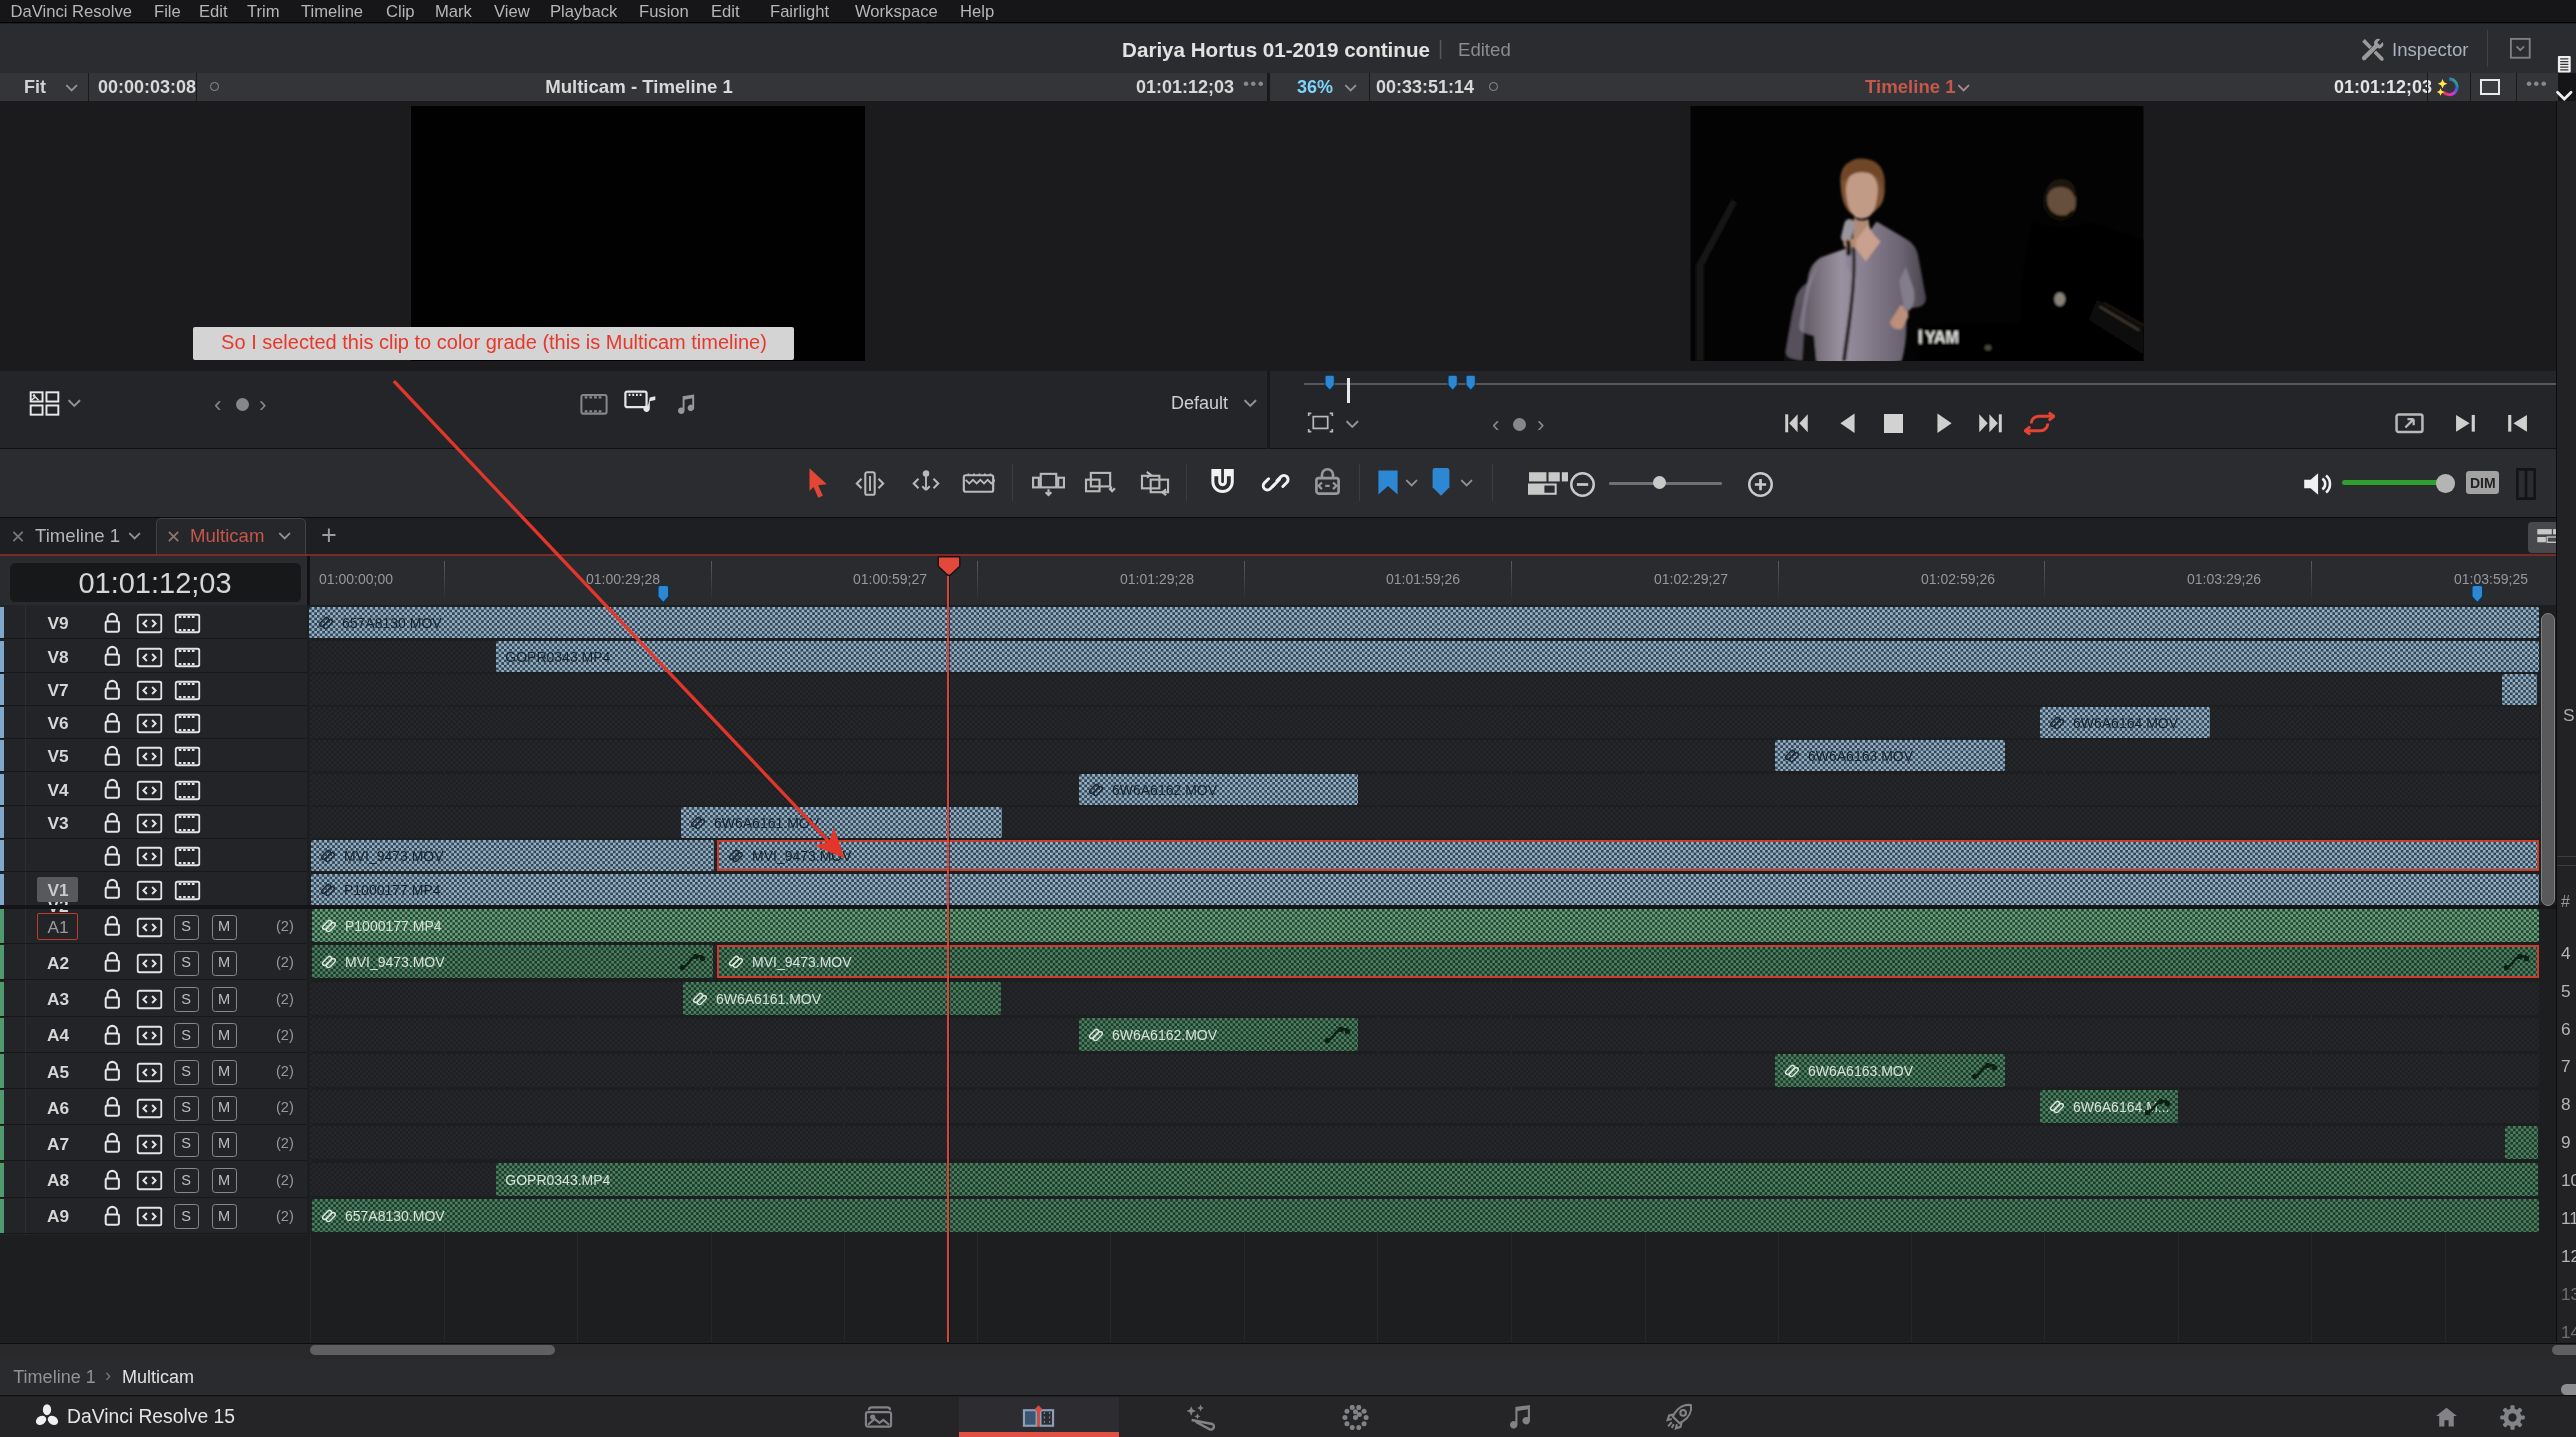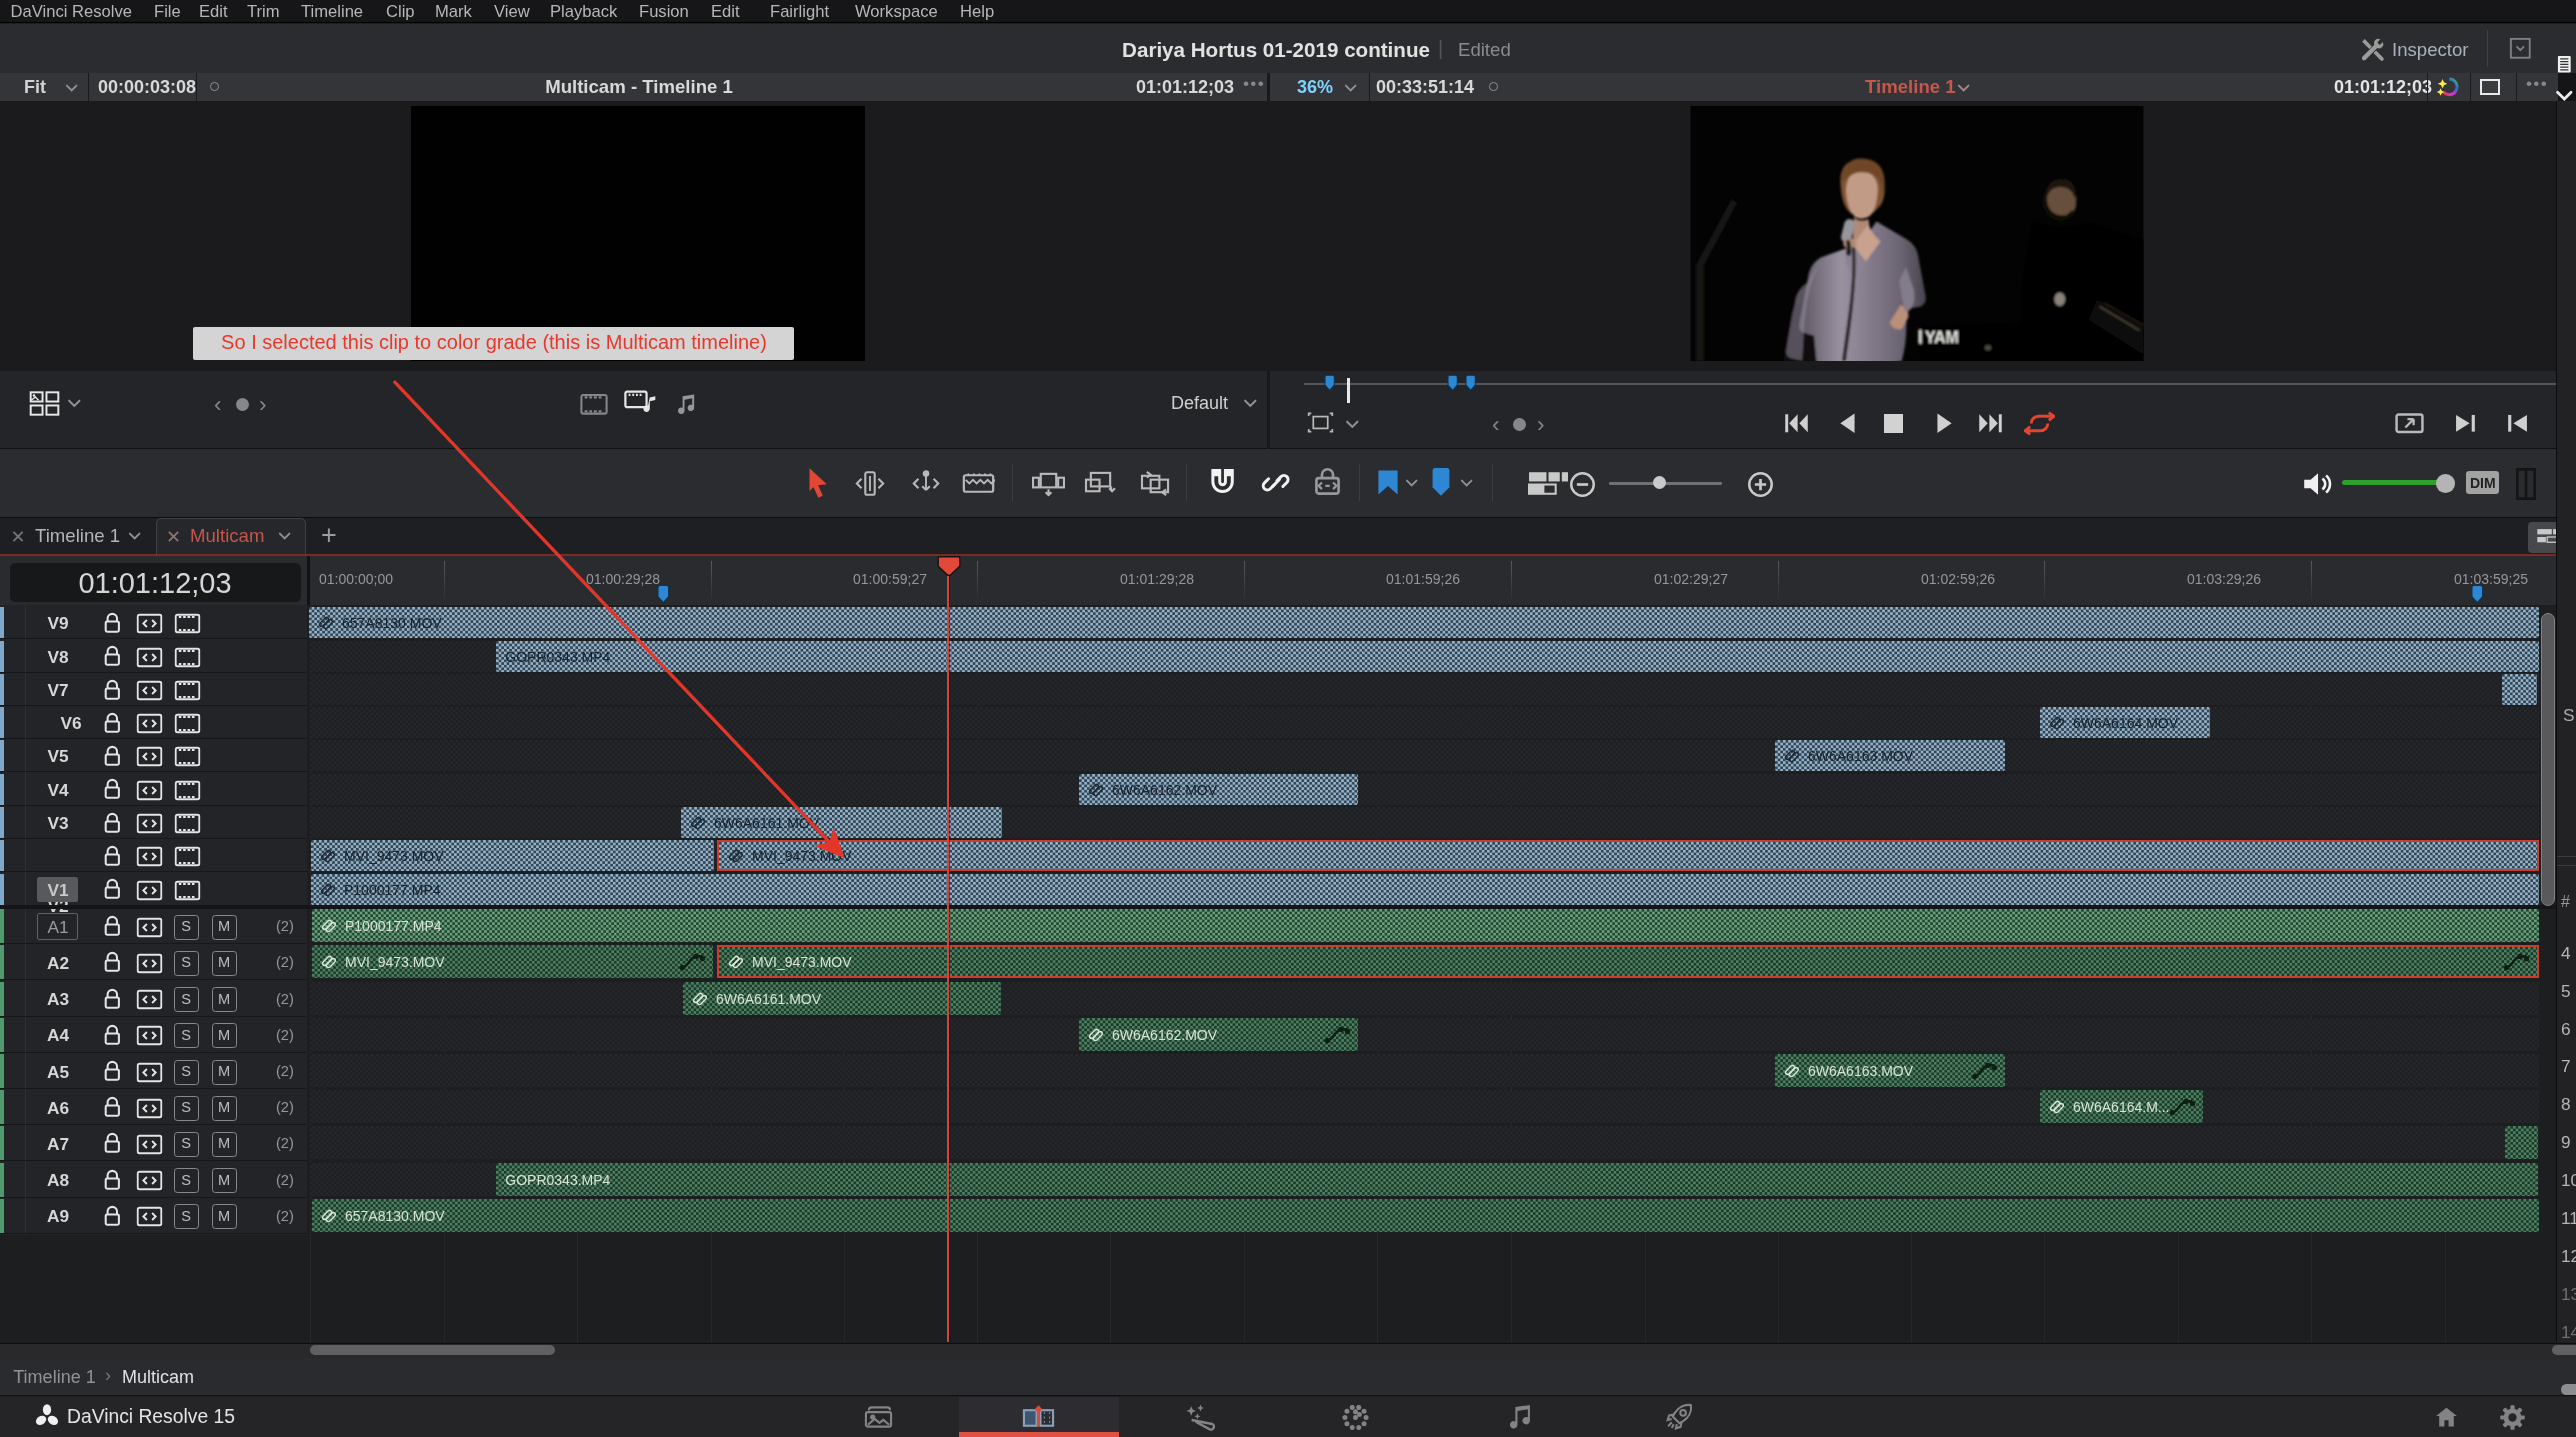--- a/index.html
+++ b/index.html
@@ -500,21 +500,21 @@
     </svg>
     <svg class="ic" style="left:136px;top:680px;color:#e4e4e4" width="27" height="21" viewBox="0 0 30 24">
       <use href="#autosel"></use>
     </svg>
     <svg class="ic" style="left:174px;top:680px;color:#e4e4e4" width="27" height="21" viewBox="0 0 30 24">
       <use href="#film"></use>
     </svg>
 <div class="hatch abs" style="left:310px;top:674px;width:2229px;height:31px;"></div>
 <div class="abs" style="left:0;top:707px;width:307px;height:32px;border-bottom:1.3px solid #17181a;"></div>
     <div class="abs" style="left:0;top:707px;width:4px;height:31px;background:#7fa8cc;"></div>
-    <div class="txt" style="left:58px;top:713px;transform:translateX(-50%);font-size:17.3px;font-weight:bold;color:#d6d6d6;margin-left:13px;">V6</div>
+    <div class="txt" style="left:58px;top:713px;transform:translateX(-50%);font-size:17.3px;font-weight:bold;color:#d6d6d6;">V6</div>
     <svg class="ic" style="left:101px;top:712px;color:#e4e4e4" width="22.6" height="22.6" viewBox="0 0 24 24">
       <use href="#lock"></use>
     </svg>
     <svg class="ic" style="left:136px;top:713px;color:#e4e4e4" width="27" height="21" viewBox="0 0 30 24">
       <use href="#autosel"></use>
     </svg>
     <svg class="ic" style="left:174px;top:713px;color:#e4e4e4" width="27" height="21" viewBox="0 0 30 24">
       <use href="#film"></use>
     </svg>
 <div class="hatch abs" style="left:310px;top:707px;width:2229px;height:31px;"></div>
@@ -856,21 +856,21 @@
         <g fill="none" stroke="currentColor" stroke-width="2.6" stroke-linecap="round">
           <path d="M12.5 15.5 L9 19 a3.6 3.6 0 0 1 -5.1 -5.1 L12.4 5.4 a3.6 3.6 0 0 1 5.1 5.1 L14 14"></path>
           <path d="M15.5 12.5 L19 9 a3.6 3.6 0 0 1 5.1 5.1 L15.6 22.6 a3.6 3.6 0 0 1 -5.1 -5.1 L14 14"></path>
         </g>
       </svg>
       <div class="cliplab" style="left:33px;color:#d8e2d8;">6W6A6163.MOV</div>
       <svg style="position:absolute;right:6.7px;top:50%;transform:translateY(-50%);color:#0e2015" width="27" height="20" viewBox="0 0 24 18">
         <use href="#acurve"></use>
       </svg>
     </div>
-<div class="gclip abs" style="left:2040px;top:1090px;width:163px;height:33px;">
+<div class="gclip abs" style="left:2040px;top:1090px;width:138px;height:33px;">
       <svg style="position:absolute;left:9.3px;top:50%;transform:translateY(-50%);color:#dce6dc" width="16" height="16" viewBox="0 0 28 28">
         <g fill="none" stroke="currentColor" stroke-width="2.6" stroke-linecap="round">
           <path d="M12.5 15.5 L9 19 a3.6 3.6 0 0 1 -5.1 -5.1 L12.4 5.4 a3.6 3.6 0 0 1 5.1 5.1 L14 14"></path>
           <path d="M15.5 12.5 L19 9 a3.6 3.6 0 0 1 5.1 5.1 L15.6 22.6 a3.6 3.6 0 0 1 -5.1 -5.1 L14 14"></path>
         </g>
       </svg>
       <div class="cliplab" style="left:33px;color:#d8e2d8;">6W6A6164.M...</div>
       <svg style="position:absolute;right:6.7px;top:50%;transform:translateY(-50%);color:#0e2015" width="27" height="20" viewBox="0 0 24 18">
         <use href="#acurve"></use>
       </svg>

